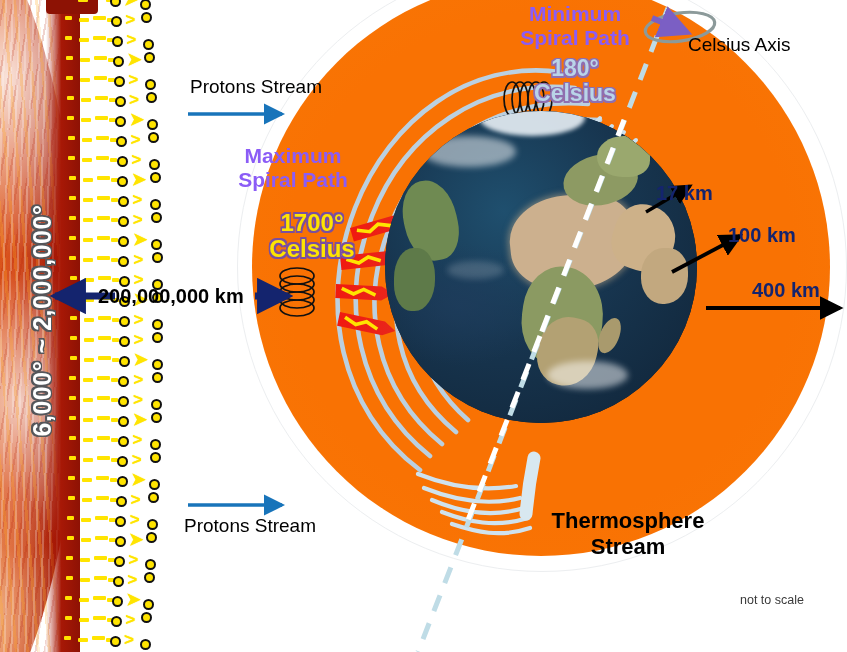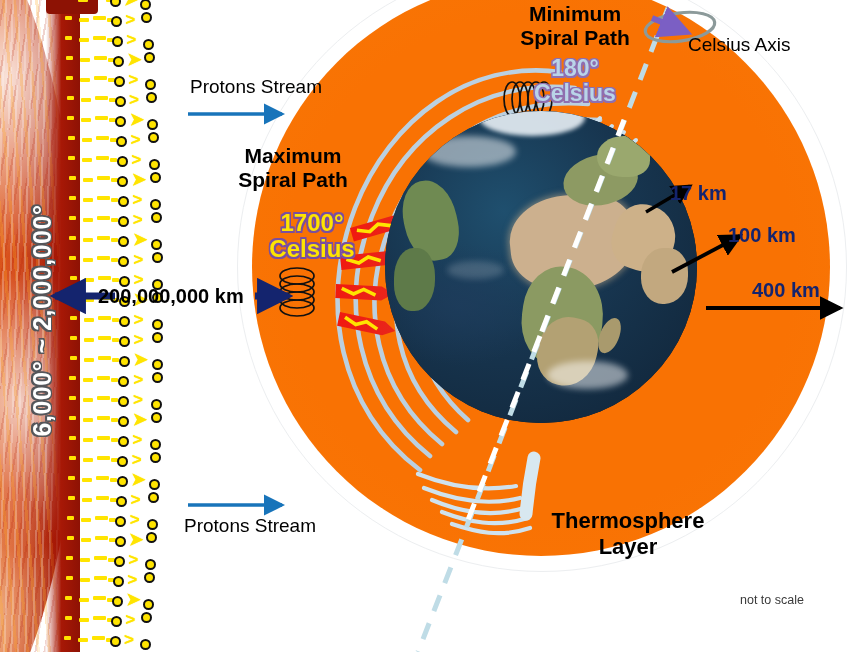--- a/index.html
+++ b/index.html
@@ -72,21 +72,21 @@
   .sa2{left:3%;top:44%;width:13%;height:20%;background:#5e7a49;border-radius:48% 44% 50% 42%;}
   .mad{left:69%;top:66%;width:6%;height:12%;background:#a99a6d;border-radius:50%;transform:rotate(22deg);}
   .ice{left:30%;top:-4%;width:34%;height:12%;background:rgba(245,250,255,.85);border-radius:50%;filter:blur(2px);}
   .cloud{position:absolute;background:rgba(255,255,255,.5);border-radius:50%;filter:blur(3px);}
 
   
   .axis{position:absolute;left:0;top:0;width:847px;height:652px;pointer-events:none;}
 
   
   .lbl{position:absolute;white-space:pre-line;}
-  .lbl-black{font-weight:bold;color:#000000;font-size:21px;line-height:1.12;text-align:center;}
+  .lbl-black{font-weight:bold;color:#8b5cf6;font-size:21px;line-height:1.12;text-align:center;}
   .lbl-plain{color:#000;font-size:19px;}
   .lbl-navy{font-weight:bold;color:#14246e;font-size:20px;}
   .lbl-dist{font-weight:bold;color:#000;font-size:20px;}
   .lbl-blue-temp{font-weight:bold;font-size:23px;line-height:1.1;text-align:center;color:#b9d4e8;
     text-shadow:-1.5px 0 0 #8f6fb0,1.5px 0 0 #8f6fb0,0 -1.5px 0 #8f6fb0,0 1.5px 0 #8f6fb0,
                 -1.5px -1.5px 0 #8f6fb0,1.5px 1.5px 0 #8f6fb0,-1.5px 1.5px 0 #8f6fb0,1.5px -1.5px 0 #8f6fb0;}
   .lbl-yellow-temp{font-weight:bold;font-size:24px;line-height:1.1;text-align:center;color:#ffe400;
     text-shadow:-1.6px 0 0 #7a4fa0,1.6px 0 0 #7a4fa0,0 -1.6px 0 #7a4fa0,0 1.6px 0 #7a4fa0,
                 -1.6px -1.6px 0 #7a4fa0,1.6px 1.6px 0 #7a4fa0,-1.6px 1.6px 0 #7a4fa0,1.6px -1.6px 0 #7a4fa0;}
   .lbl-thermo{font-weight:bold;color:#000;font-size:22px;line-height:1.18;text-align:center;}
@@ -489,21 +489,21 @@
   <div class="lbl lbl-yellow-temp" style="left:258px;top:210px;width:108px;">1700°
 Celsius</div>
 
   <div class="lbl lbl-black" style="left:510px;top:2px;width:130px;">Minimum
 Spiral Path</div>
   <div class="lbl lbl-blue-temp" style="left:524px;top:56px;width:102px;">180°
 Celsius</div>
 
   <div class="lbl lbl-plain" style="left:688px;top:34px;">Celsius Axis</div>
 
-  <div class="lbl lbl-navy" style="left:670px;top:182px;">17 km</div>
+  <div class="lbl lbl-navy" style="left:656px;top:182px;">17 km</div>
   <div class="lbl lbl-navy" style="left:728px;top:224px;">100 km</div>
   <div class="lbl lbl-navy" style="left:752px;top:279px;">400 km</div>
 
   <div class="lbl lbl-thermo" style="left:546px;top:508px;width:164px;">Thermosphere
-Layer</div>
+Stream</div>
 
   <div class="lbl lbl-scale" style="left:740px;top:593px;">not to scale</div>
 </div>
 
 </body></html>

